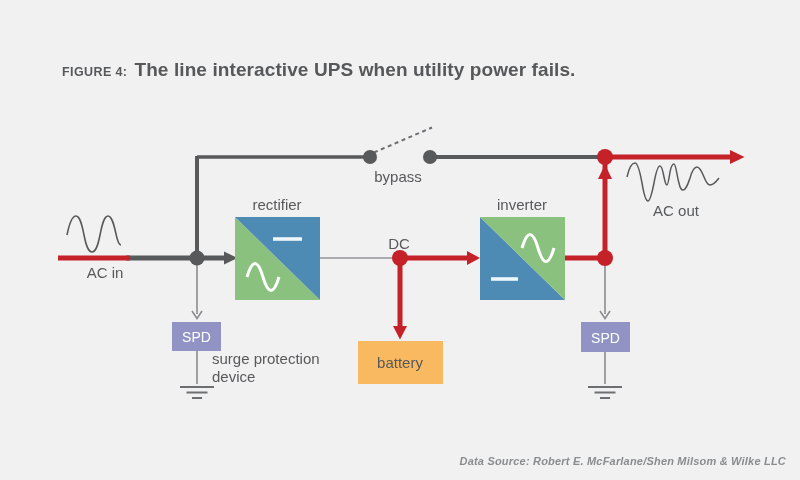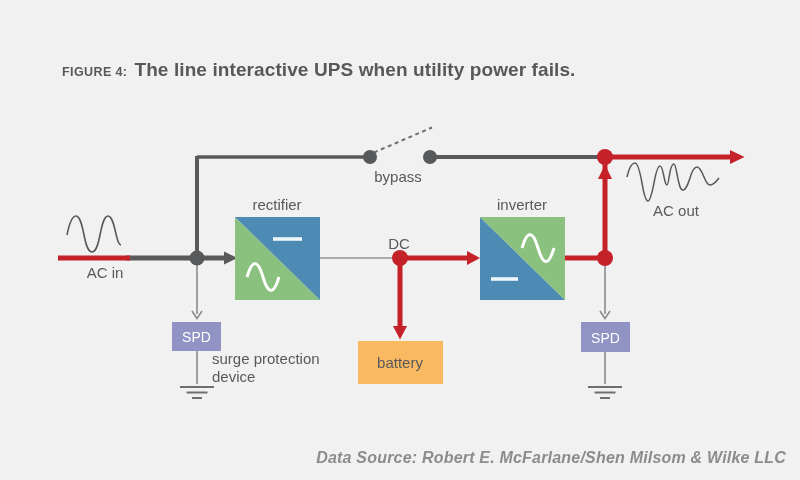--- a/index.html
+++ b/index.html
@@ -18,21 +18,21 @@
   }
   .title-row .fig-label{
     font-size:12.5px;font-weight:bold;letter-spacing:.4px;
   }
   .title-row .fig-title{
     font-size:19px;font-weight:bold;margin-left:7px;letter-spacing:.1px;
   }
   .diagram-svg{position:absolute;left:0;top:0;}
   .data-source{
     position:absolute;right:14px;bottom:13px;
-    font-size:16px;font-style:italic;font-weight:bold;
+    font-size:11px;font-style:italic;font-weight:bold;
     color:#8a8c8e;letter-spacing:.2px;
   }
   svg text{
     font-family:"Liberation Sans", sans-serif;
     font-size:15px;
     fill:#58595b;
   }
   svg text.spd-label{fill:#ffffff;font-size:14px;}
 </style>
 </head>

